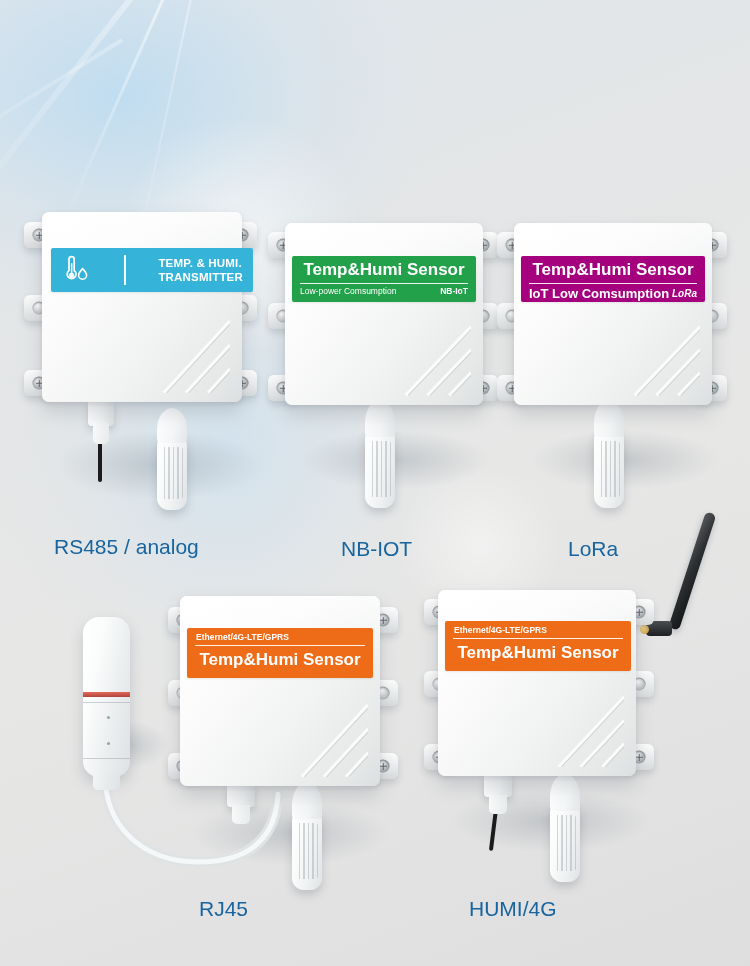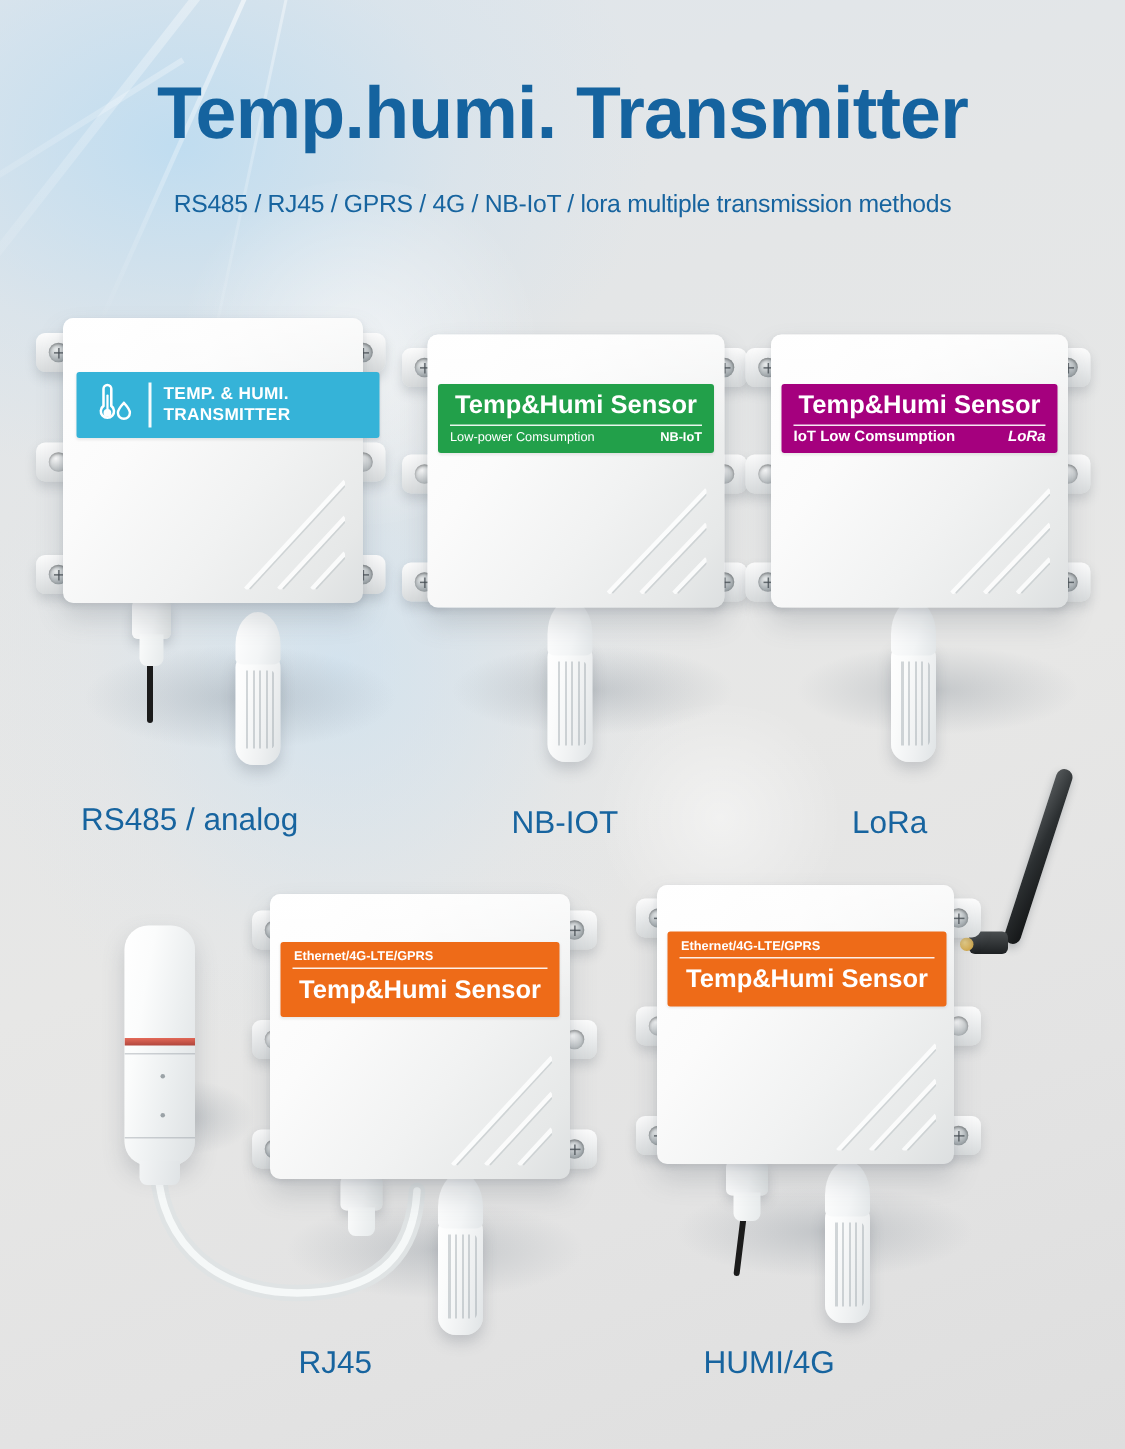--- a/index.html
+++ b/index.html
@@ -136,24 +136,20 @@
 
 <div id="stage">
 
   <div class="ray r1"></div>
   <div class="ray r2"></div>
   <div class="ray r3"></div>
   <div class="ray r4"></div>
   <div class="glow"></div>
   <div class="glow2"></div>
 
-  <div class="header">
-    <div class="title">Temp.humi. Transmitter</div>
-    <div class="subtitle">RS485 / RJ45 / GPRS / 4G / NB-IoT / lora multiple transmission methods</div>
-  </div>
 
   <div class="product" style="left:0;top:0;">
     <div class="shadowblob" style="left:55px;top:430px;width:210px;height:70px;"></div>
 
     <div class="tab left screw" style="left:24px;top:222px;">
         <i></i>
       </div>
     <div class="tab left" style="left:24px;top:295px;">
         <i></i>
       </div>
@@ -178,21 +174,21 @@
             <line x1="76" y1="80" x2="100" y2="56"></line>
         </g>
         <g stroke="#c2c8cb" stroke-width="1.1" opacity=".8" fill="none">
           <line x1="31" y1="80" x2="100" y2="11"></line>
             <line x1="55" y1="80" x2="100" y2="35"></line>
             <line x1="79" y1="80" x2="100" y2="59"></line>
         </g>
       </svg>
     </div>
 
-    <div class="plate plate1" style="left:51px;top:248px;width:182px;height:44px;background:#35b3d8;">
+    <div class="plate plate1" style="left:51px;top:248px;width:182px;height:44px;background:#35b3d8;justify-content:space-between;">
       <svg width="30" height="30" viewBox="0 0 30 30">
         <g fill="none" stroke="#ffffff" stroke-width="1.7">
           <path d="M8 4.2a2.6 2.6 0 0 1 5.2 0v11.4a4.4 4.4 0 1 1-5.2 0z"></path>
         </g>
         <rect x="9.9" y="8" width="1.5" height="11" rx="0.7" fill="#ffffff"></rect>
         <circle cx="10.6" cy="20.3" r="2.6" fill="#ffffff"></circle>
         <path d="M21.6 13.6c0 0 4 4.3 4 6.6a4 4 0 1 1-8 0c0-2.3 4-6.6 4-6.6z" fill="none" stroke="#ffffff" stroke-width="1.6"></path>
       </svg>
       <div class="divider"></div>
       <div class="txt">
@@ -307,21 +303,21 @@
             <line x1="55" y1="80" x2="100" y2="35"></line>
             <line x1="79" y1="80" x2="100" y2="59"></line>
         </g>
       </svg>
     </div>
 
     <div class="plate" style="left:521px;top:256px;width:184px;height:46px;background:#a5007e;padding-top:3px;box-sizing:border-box;">
       <div class="big" style="font-size:17px;line-height:22px;">Temp&amp;Humi Sensor</div>
       <div class="rule"></div>
       <div class="row">
-        <div class="small" style="font-size:10px;font-weight:bold;">IoT Low Comsumption</div>
+        <div class="small" style="font-size:13px;font-weight:bold;">IoT Low Comsumption</div>
         <div class="small" style="font-size:10px;font-weight:bold;font-style:italic;">LoRa</div>
       </div>
     </div>
 
     <div class="probe" style="left:594px;top:400px;width:30px;height:108px;">
       <div class="barrel">
           <div class="slots"></div>
         </div>
       <div class="cap"></div>
     </div>

